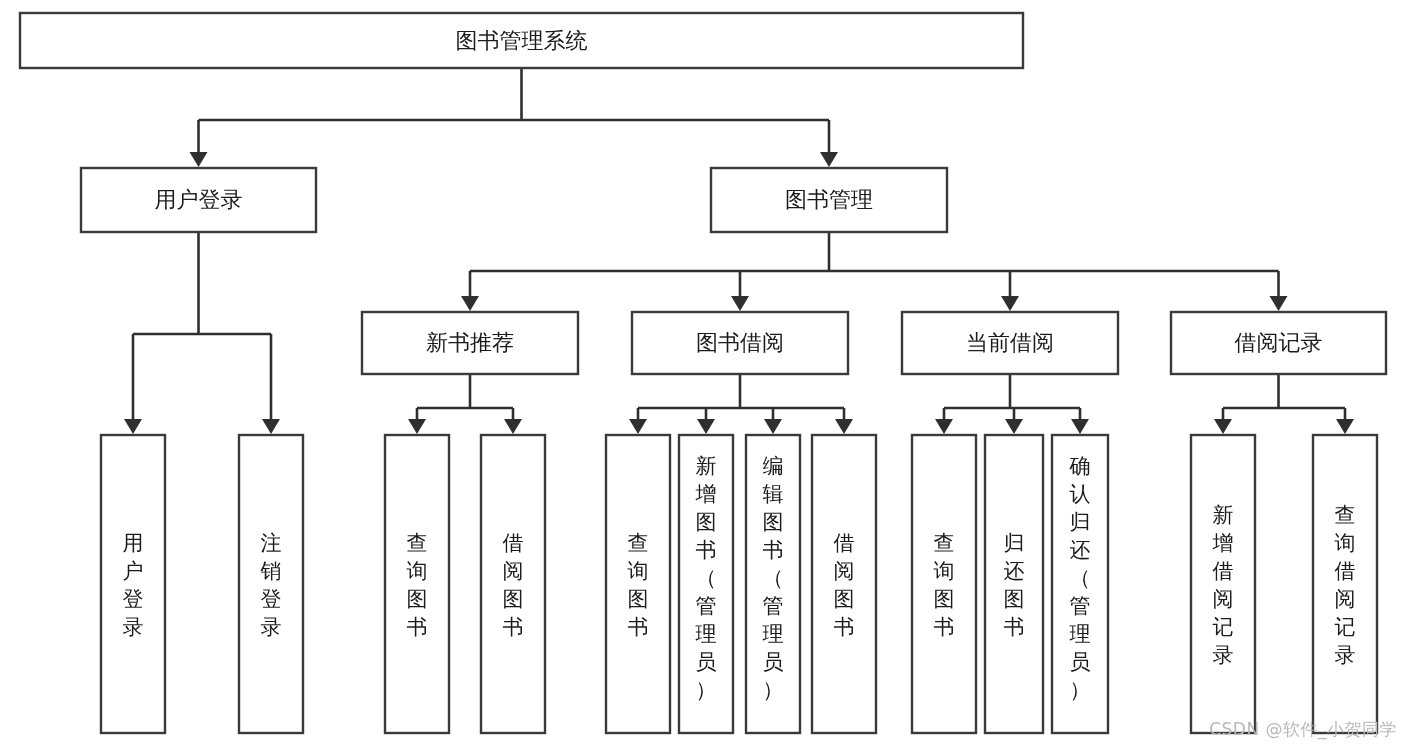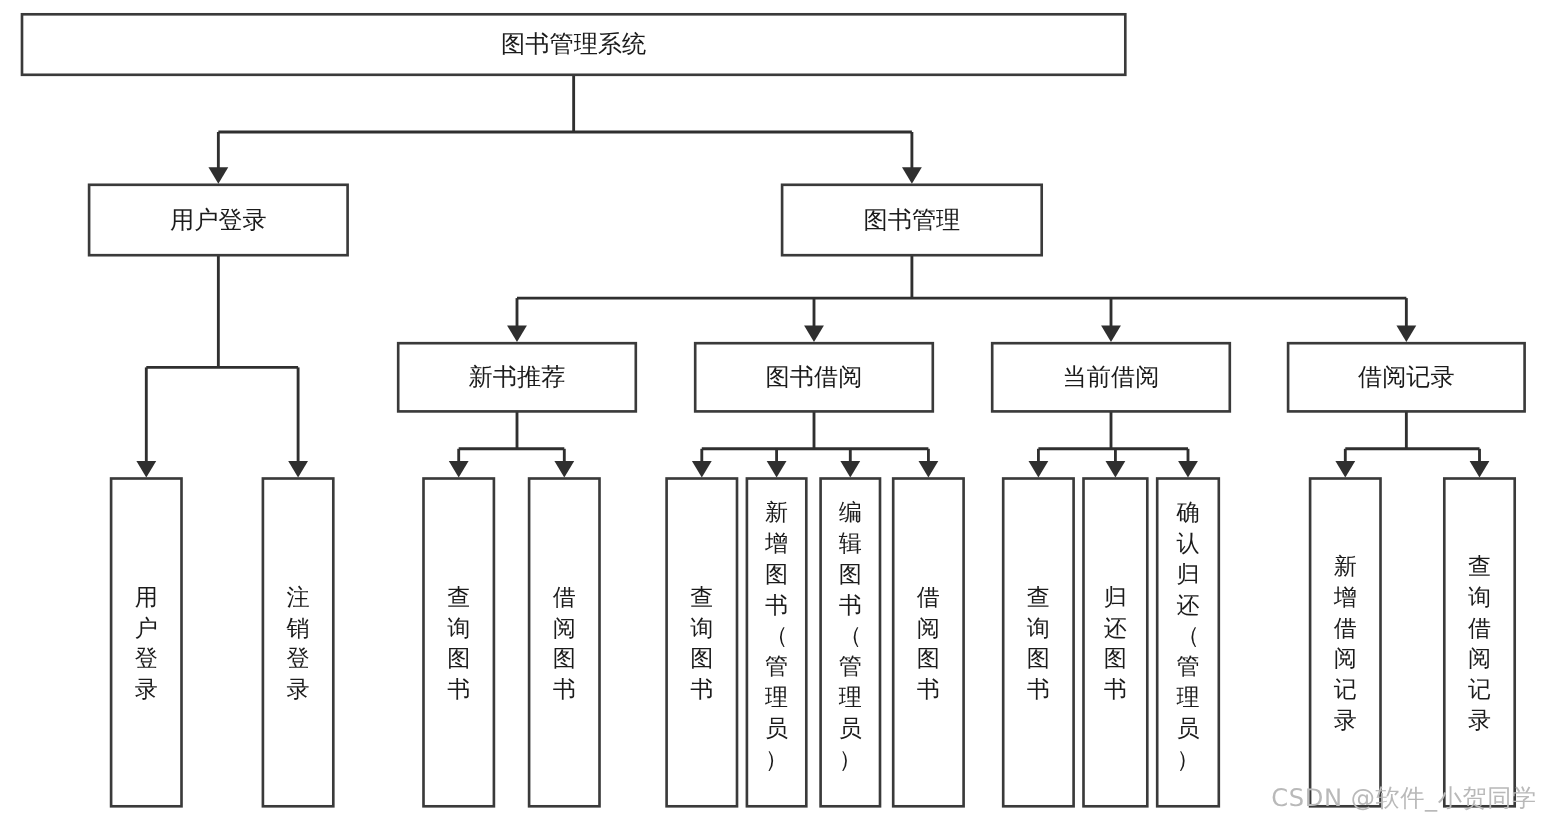--- a/index.html
+++ b/index.html
@@ -53,21 +53,21 @@
   }
   .arrow-head {
     fill: #2f2f2f;
     stroke: none;
   }
   .watermark {
     position: absolute;
     right: 8px;
     bottom: 6px;
     font-family: "DejaVu Sans", "Liberation Sans", sans-serif;
-    font-size: 22px;
+    font-size: 17px;
     color: #b9b9b9;
     letter-spacing: 0.5px;
     white-space: nowrap;
     user-select: none;
   }
 </style>
 </head>
 <body>
 
 <div id="diagram-root">

